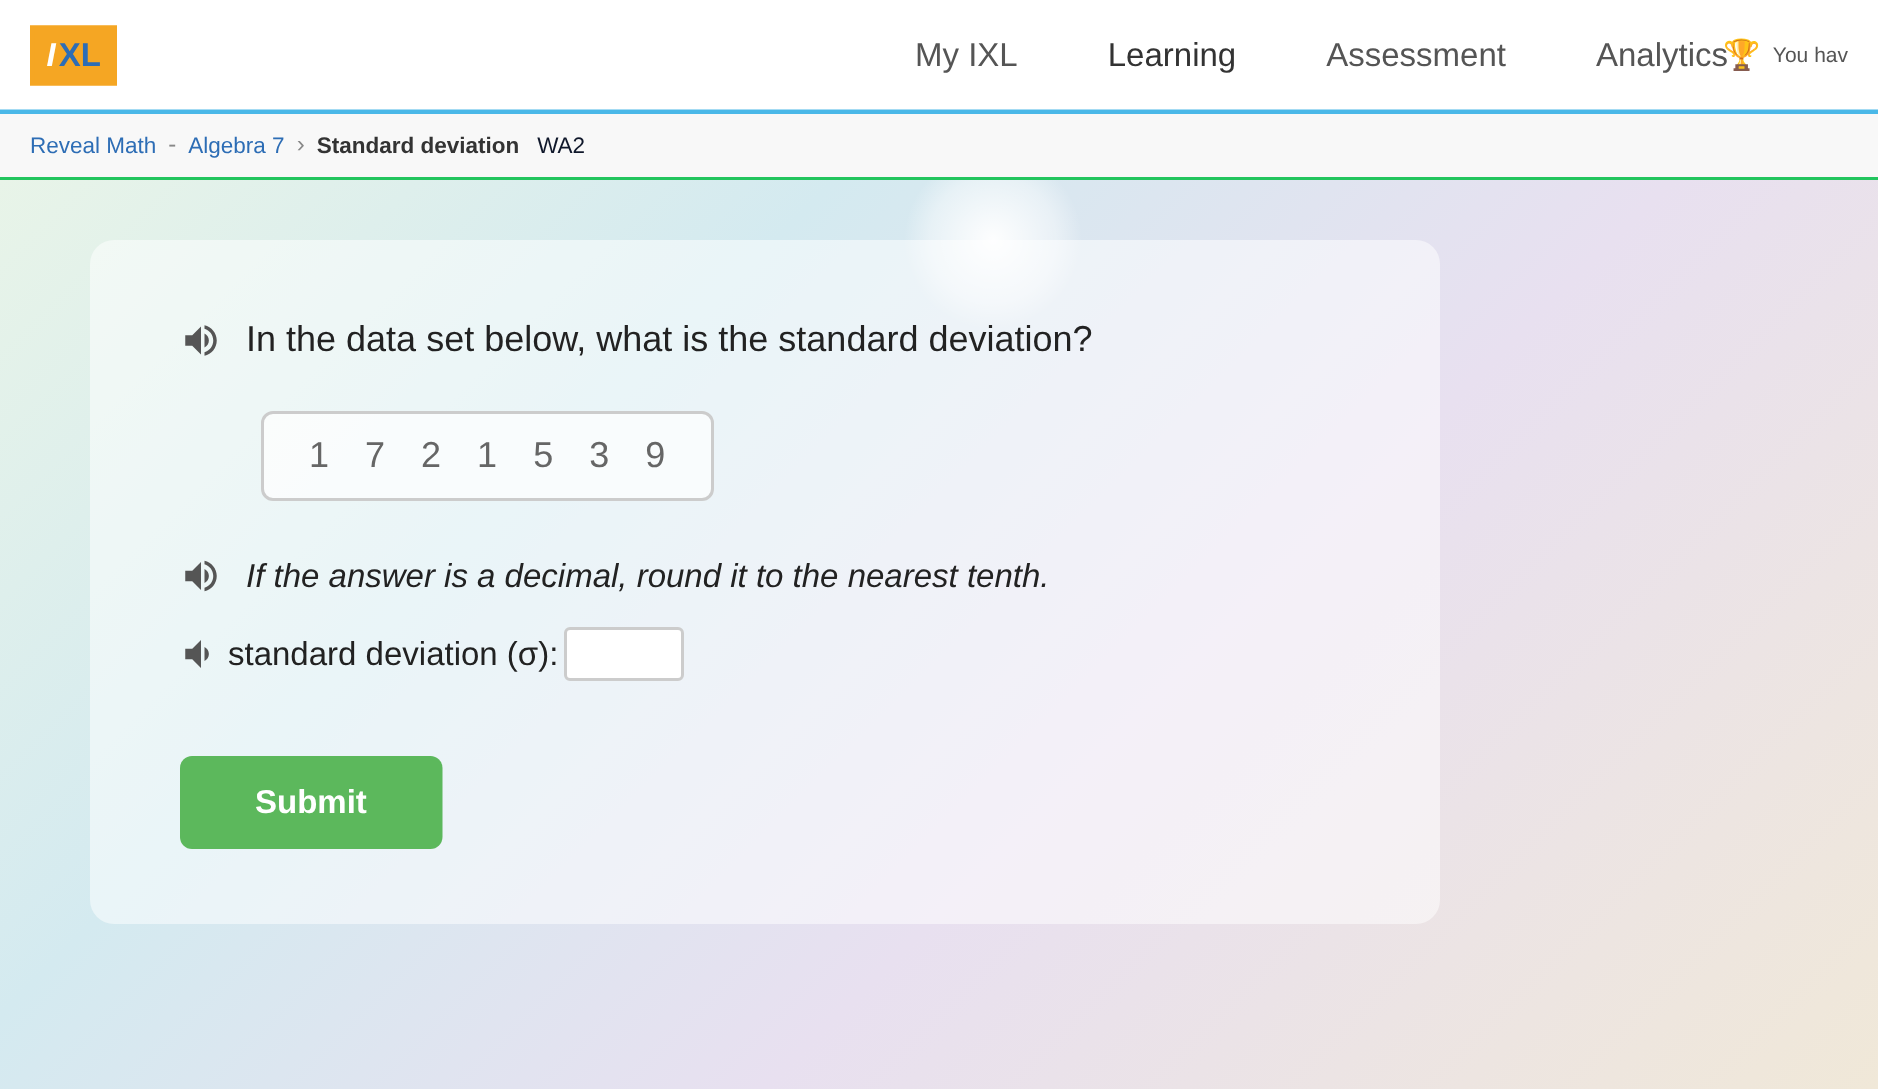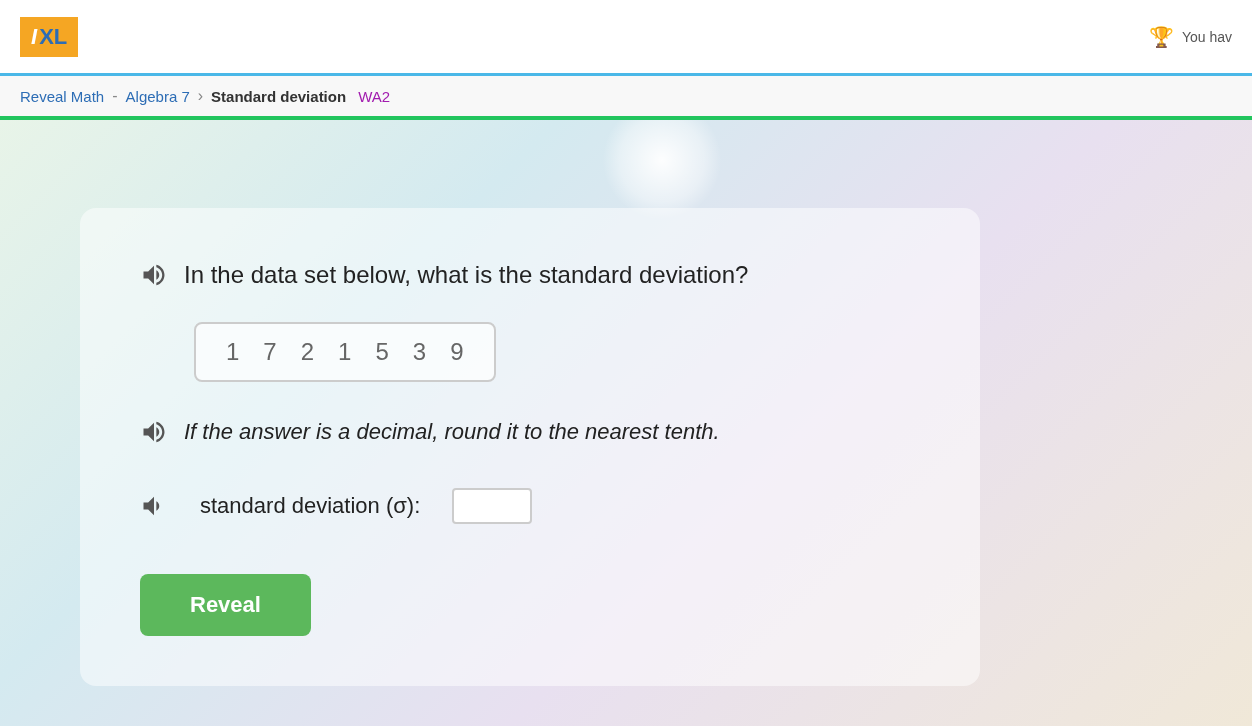--- a/index.html
+++ b/index.html
@@ -87,21 +87,21 @@
       font-size: 20px;
     }
 
     
     .breadcrumb-bar {
       background: #f8f8f8;
       height: 44px;
       display: flex;
       align-items: center;
       padding: 0 20px;
-      border-bottom: 4px solid #22c55e;
+      border-bottom: 2px solid #22c55e;
     }
 
     .breadcrumb-text {
       font-size: 15px;
       color: #444;
       display: flex;
       align-items: center;
       gap: 8px;
     }
 
@@ -115,32 +115,32 @@
       color: #888;
       font-size: 16px;
     }
 
     .breadcrumb-current {
       font-weight: 700;
       color: #333;
     }
 
     .breadcrumb-code {
-      color: #a21caf;
+      color: #0f172a;
       margin-left: 4px;
     }
 
     
     .main-content {
       background: linear-gradient(135deg, #e8f4e8 0%, #d4eaf0 30%, #e8e0f0 60%, #f0e8d8 100%);
       height: calc(726px - 76px - 44px);
       display: flex;
-      align-items: flex-end;
+      align-items: flex-start;
       justify-content: flex-start;
-      padding: 40px 80px;
+      padding: 40px 60px;
       position: relative;
       overflow: hidden;
     }
 
     
     .light-orb {
       position: absolute;
       top: -20px;
       left: 50%;
       transform: translateX(-20%);
@@ -196,35 +196,35 @@
       font-size: 24px;
       color: #666;
       font-weight: 400;
     }
 
     
     .hint-row {
       display: flex;
       align-items: center;
       gap: 16px;
-      margin-bottom: 42px;
+      margin-bottom: 20px;
     }
 
     .hint-text {
       font-size: 22px;
       color: #222;
       font-style: italic;
       font-weight: 400;
     }
 
     
     .answer-row {
       display: flex;
       align-items: center;
-      gap: 32px;
+      gap: 4px;
       margin-bottom: 50px;
     }
 
     .answer-label {
       font-size: 22px;
       color: #222;
       font-weight: 400;
     }
 
     .answer-input {
@@ -263,20 +263,26 @@
 <body>
 
 <div class="navbar">
   <div class="logo-container">
     <div class="logo">
       <span class="logo-i">I</span>
       <span class="logo-xl">XL</span>
     </div>
   </div>
 
+  <div class="nav-links">
+    <a class="nav-link">My IXL</a>
+    <a class="nav-link active">Learning</a>
+    <a class="nav-link">Assessment</a>
+    <a class="nav-link">Analytics</a>
+  </div>
 
   <div class="user-area">
     <span class="trophy-icon">🏆</span>
     <span>You hav</span>
   </div>
 </div>
 
 <div class="breadcrumb-bar">
   <div class="breadcrumb-text">
     <a class="breadcrumb-link">Reveal Math</a>
@@ -325,16 +331,16 @@
     
     <div class="answer-row">
       <svg class="speaker-svg" viewBox="0 0 24 24" xmlns="http://www.w3.org/2000/svg">
         <path d="M3 9v6h4l5 5V4L7 9H3zm13.5 3c0-1.77-1.02-3.29-2.5-4.03v8.05c1.48-.73 2.5-2.25 2.5-4.02z"></path>
       </svg>
       <span class="answer-label">standard deviation (σ):</span>
       <input type="text" class="answer-input" placeholder="" style="">
     </div>
 
     
-    <button class="submit-btn">Reveal</button>
+    <button class="submit-btn">Submit</button>
 
   </div>
 </div>
 
 </body></html>

